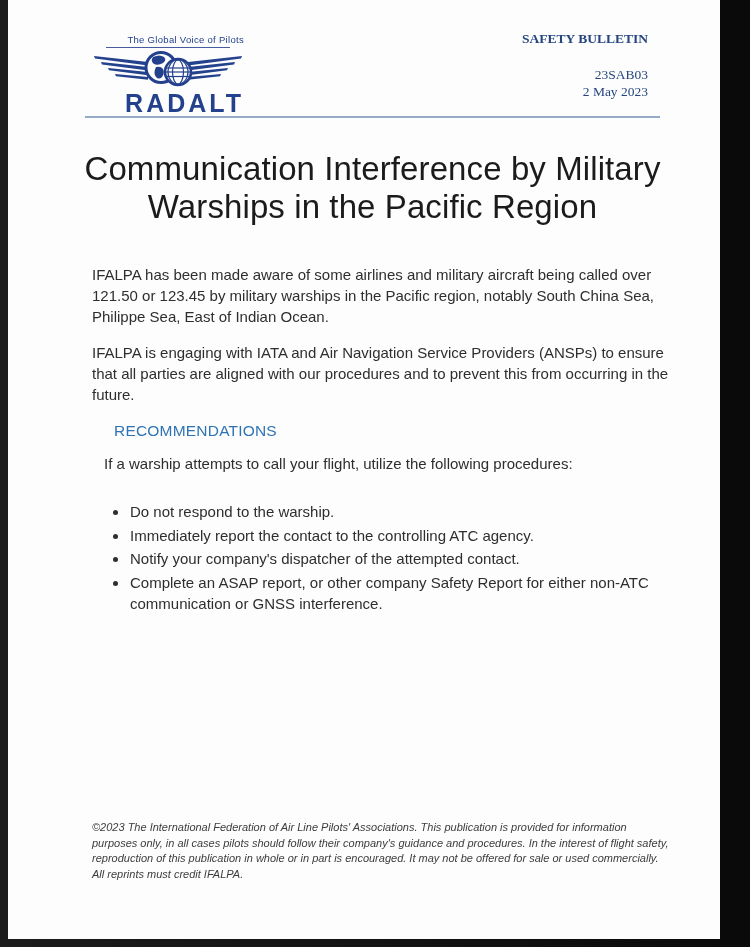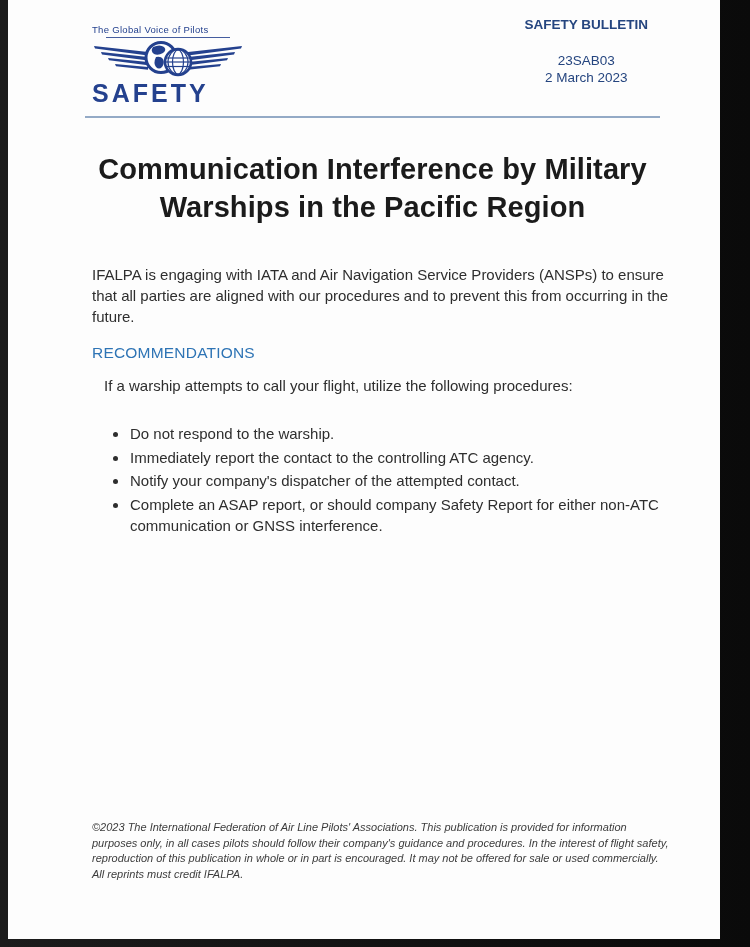--- a/index.html
+++ b/index.html
@@ -17,24 +17,24 @@
     position: absolute;
     left: 8px; top: 0;
     width: 712px; height: 939px;
     background: #fdfdfd;
   }
 
   
   .logo-block {
     position: absolute;
     left: 84px;   
-    top: 24px;
+    top: 34px;
     width: 152px;
     color: #24418e;
-    text-align: left;
+    text-align: right;
   }
   .logo-tagline {
     font-size: 9.5px;
     letter-spacing: 0.3px;
     color: #24418e;
     white-space: nowrap;
   }
   .logo-tagline-rule {
     height: 1px;
     background: #24418e;
@@ -46,46 +46,47 @@
     font-size: 25px;
     font-weight: 700;
     letter-spacing: 3px;
     color: #24418e;
     margin-top: -2px;
   }
 
   .header-right {
     position: absolute;
     right: 72px;  
-    top: 16px;
-    text-align: center;
+    top: 30px;
+    text-align: right;
     color: #25457f;
     font-size: 13.5px;
     line-height: 17px;
+    font-family: Liberation Serif, serif;
   }
   .doc-type { font-weight: 700; margin-bottom: 19px; }
 
   .header-divider {
     position: absolute;
     left: 77px;   
     top: 116px;
     width: 575px;
     height: 2px;
     background: #94aac6;
   }
 
   
   .bulletin-title {
     position: absolute;
     left: 67px;
     top: 150px;
     width: 595px;
     text-align: center;
-    font-size: 29px;
-    font-weight: 700;
+    font-size: 33px;
+    font-weight: 400;
     line-height: 38px;
     color: #1b1b1b;
     letter-spacing: 0.1px;
   }
 
   
   .body-copy {
     position: absolute;
     left: 84px;   
     top: 264px;
@@ -94,20 +95,21 @@
     line-height: 21px;
     color: #2e2e2e;
   }
   .body-copy p { margin: 0 0 15px 0; }
   .rec-heading {
     font-size: 15.5px;
     font-weight: 400;
     letter-spacing: 0.2px;
     color: #2e74b5;
     line-height: 21px;
+    margin-left: 22px;
   }
   .rec-intro { margin: 12px !important; }
   .rec-list {
     margin-top: 27px;
     padding-left: 37px;
     list-style: disc;
   }
   .rec-list li {
     line-height: 21px;
     margin-bottom: 2.5px;
@@ -158,43 +160,44 @@
 
         <circle cx="86" cy="23" r="13" fill="#ffffff" stroke="#24418e" stroke-width="2.6"></circle>
         <g stroke="#24418e" stroke-width="1.2" fill="none">
           <ellipse cx="86" cy="23" rx="5.5" ry="12"></ellipse>
           <ellipse cx="86" cy="23" rx="10" ry="12.3"></ellipse>
           <line x1="74" y1="19" x2="98" y2="19"></line>
           <line x1="73.4" y1="23" x2="98.6" y2="23"></line>
           <line x1="74" y1="27.5" x2="98" y2="27.5"></line>
         </g>
       </svg>
-      <div class="logo-wordmark">SAFETY</div>
+      <div class="logo-wordmark">RADALT</div>
     </div>
 
     <div class="header-right">
       <div class="doc-type">SAFETY BULLETIN</div>
       <div class="doc-number">23SAB03</div>
-      <div class="doc-date">2 March 2023</div>
+      <div class="doc-date">2 May 2023</div>
     </div>
 
     <div class="header-divider"></div>
 
     <h1 class="bulletin-title">Communication Interference by Military Warships in the Pacific Region</h1>
 
     <div class="body-copy">
+      <p>IFALPA has been made aware of some airlines and military aircraft being called over 121.50 or 123.45 by military warships in the Pacific region, notably South China Sea, Philippe Sea, East of Indian Ocean.</p>
       <p>IFALPA is engaging with IATA and Air Navigation Service Providers (ANSPs) to ensure that all parties are aligned with our procedures and to prevent this from occurring in the future.</p>
 
       <h2 class="rec-heading">RECOMMENDATIONS</h2>
       <p class="rec-intro">If a warship attempts to call your flight, utilize the following procedures:</p>
 
       <ul class="rec-list">
         <li>Do not respond to the warship.</li>
         <li>Immediately report the contact to the controlling ATC agency.</li>
         <li>Notify your company's dispatcher of the attempted contact.</li>
-        <li>Complete an ASAP report, or should company Safety Report for either non-ATC communication or GNSS interference.</li>
+        <li>Complete an ASAP report, or other company Safety Report for either non-ATC communication or GNSS interference.</li>
       </ul>
     </div>
 
     <div class="page-footer">©2023 The International Federation of Air Line Pilots' Associations. This publication is provided for information purposes only, in all cases pilots should follow their company's guidance and procedures. In the interest of flight safety, reproduction of this publication in whole or in part is encouraged. It may not be offered for sale or used commercially. All reprints must credit IFALPA.</div>
 
   </div>
 </div>
 
 </body></html>

